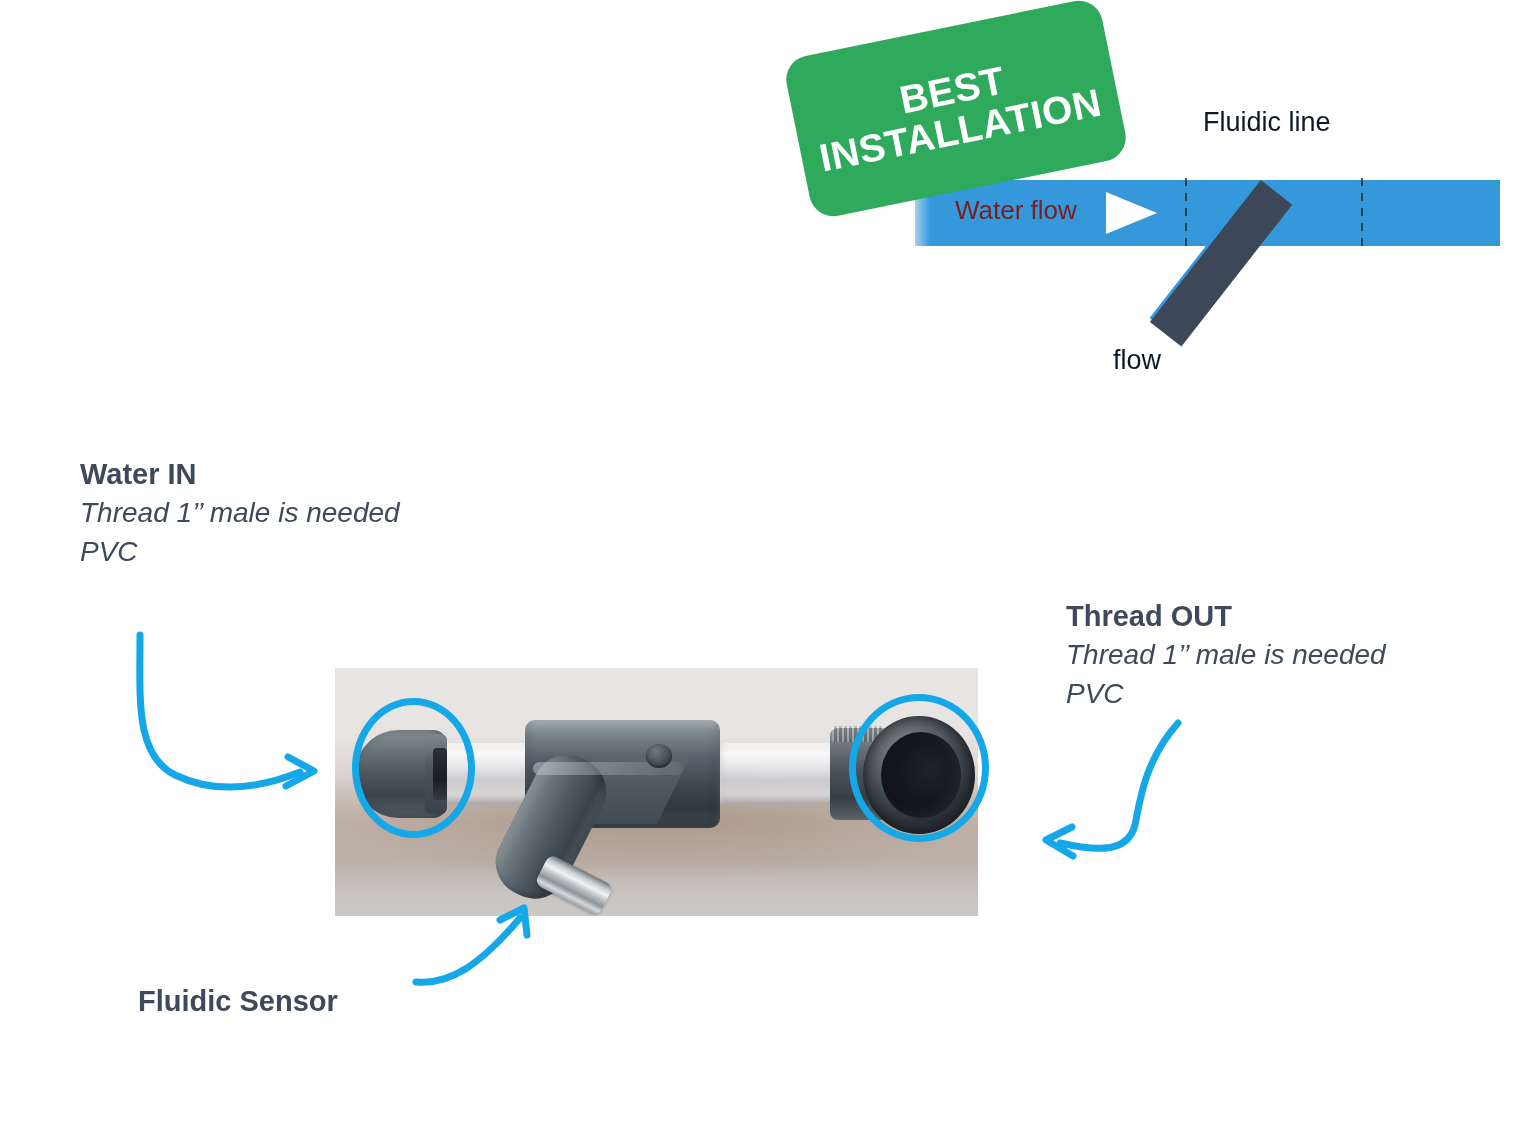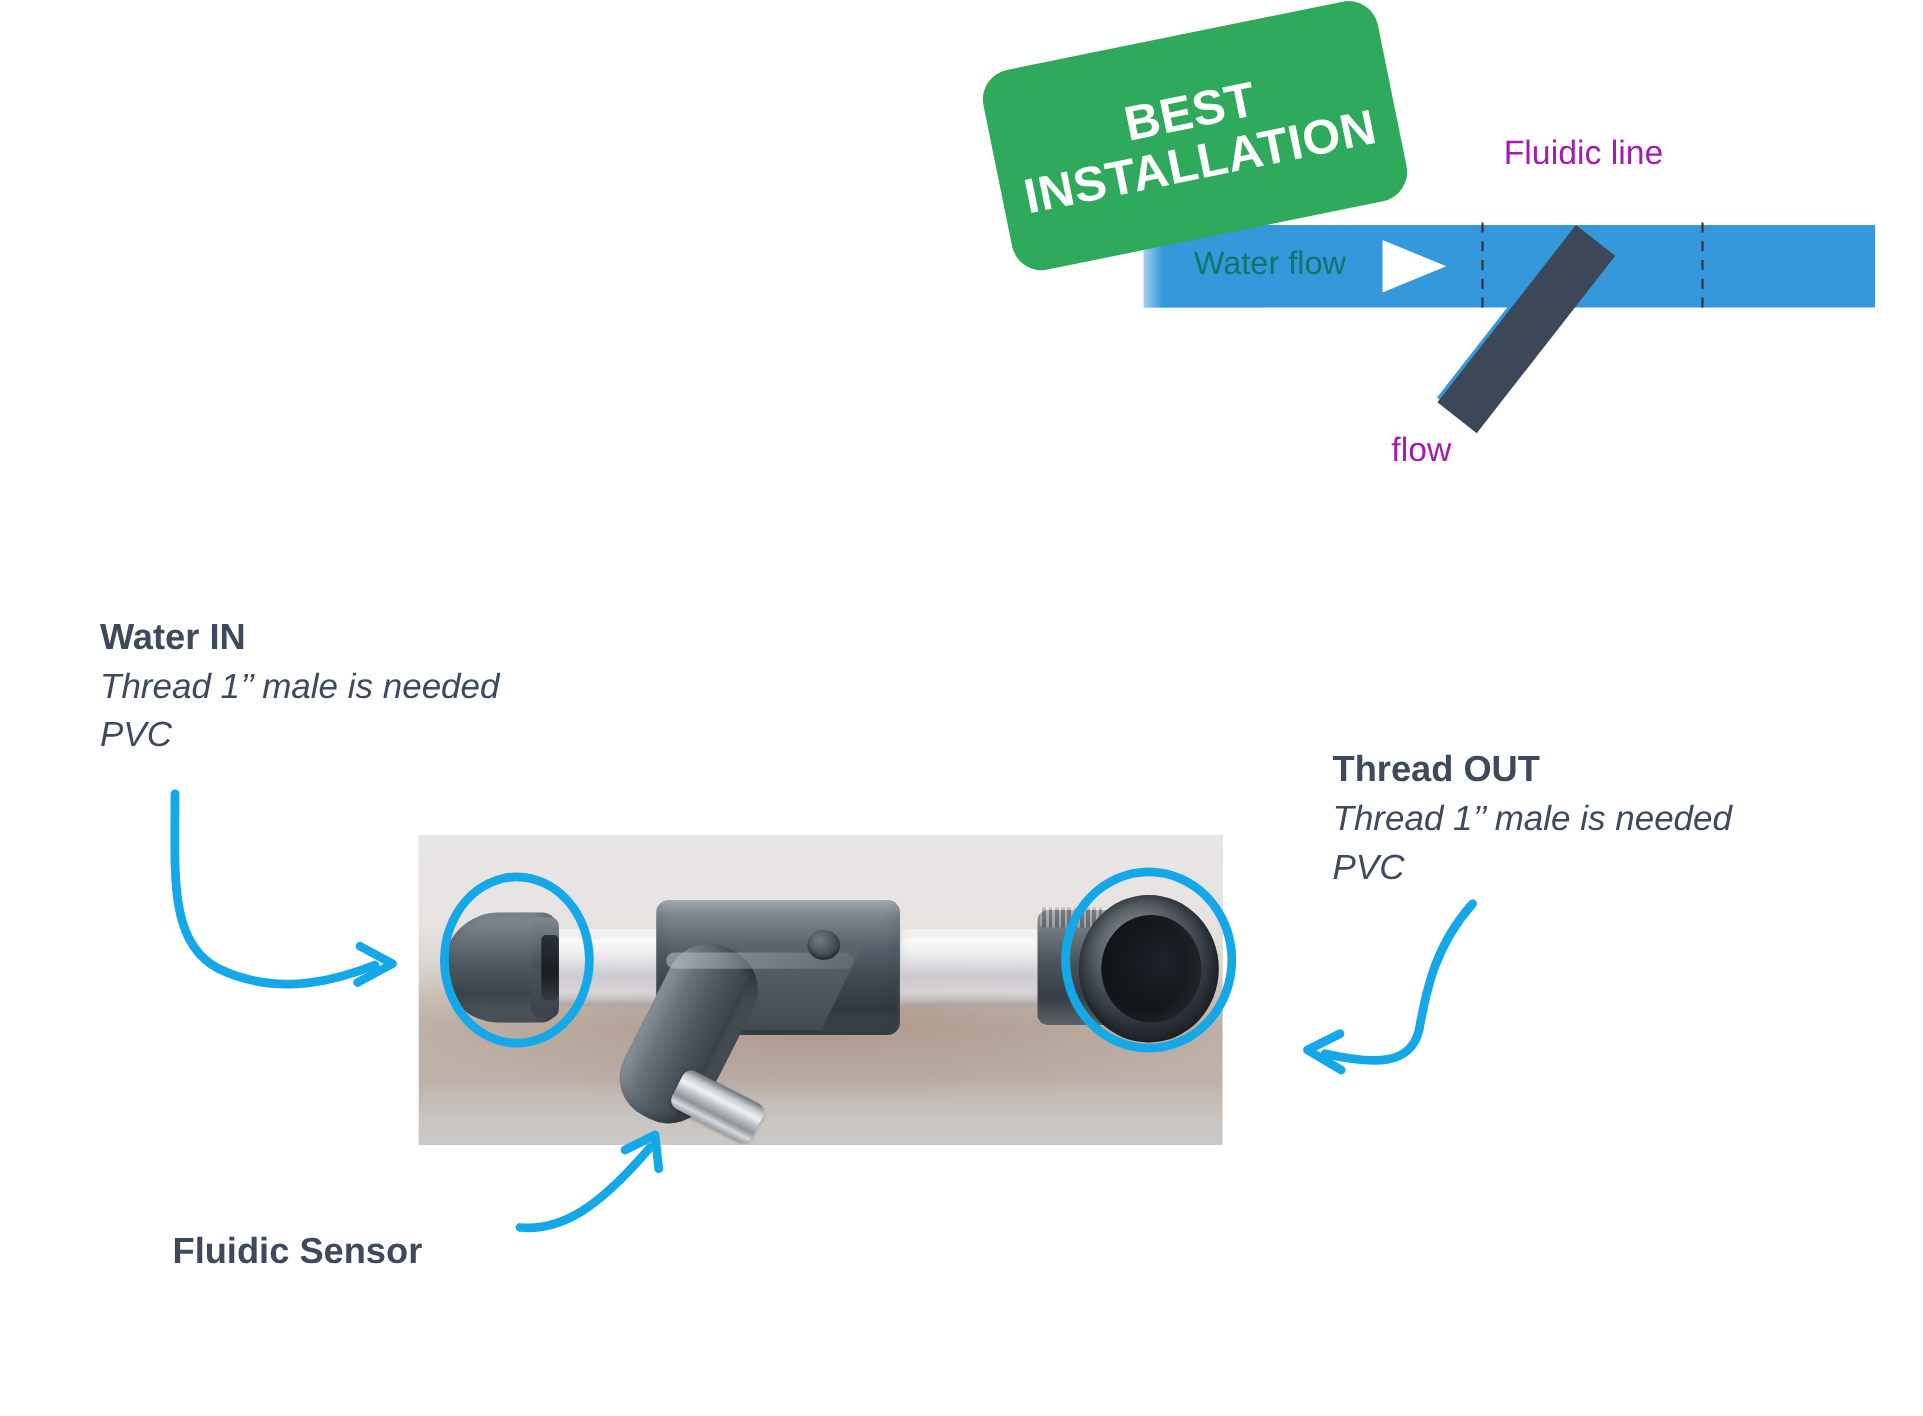--- a/index.html
+++ b/index.html
@@ -54,32 +54,32 @@
     letter-spacing: 0.5px;
     line-height: 1.05;
     text-align: center;
     white-space: nowrap;
   }
   .badge-line.l1 { font-size: 39px; }
   .badge-line.l2 { font-size: 39px; }
 
   .sch-label {
     position: absolute;
-    color: #a21caf;
+    color: #0f172a;
     font-size: 27px;
     white-space: nowrap;
   }
   #fluidic-line-label { left: 1203px; top: 107px; }
   #probe-label       { left: 1113px; top: 345px; }
 
   .flow-text {
     position: absolute;
     left: 955px;
     top: 195px;
-    color: #0f766e;
+    color: #7f1d1d;
     font-size: 26px;
     white-space: nowrap;
   }
 
   
   .callout {
     position: absolute;
     color: #3e4a5c;
   }
   .callout .title {
@@ -88,21 +88,21 @@
     line-height: 1.35;
     white-space: nowrap;
   }
   .callout .sub {
     font-size: 28px;
     font-weight: normal;
     line-height: 1.38;
     white-space: nowrap;
     font-style: italic;
   }
-  #callout-water-in  { left: 80px;   top: 455px; margin-top: 36px; }
+  #callout-water-in  { left: 80px;   top: 455px; }
   #callout-water-out { left: 1066px; top: 597px; }
   #callout-sensor {
     left: 138px; top: 982px;
   }
   #callout-sensor .title { font-size: 29px; }
 
   
   #photo {
     position: absolute;
     left: 335px;

